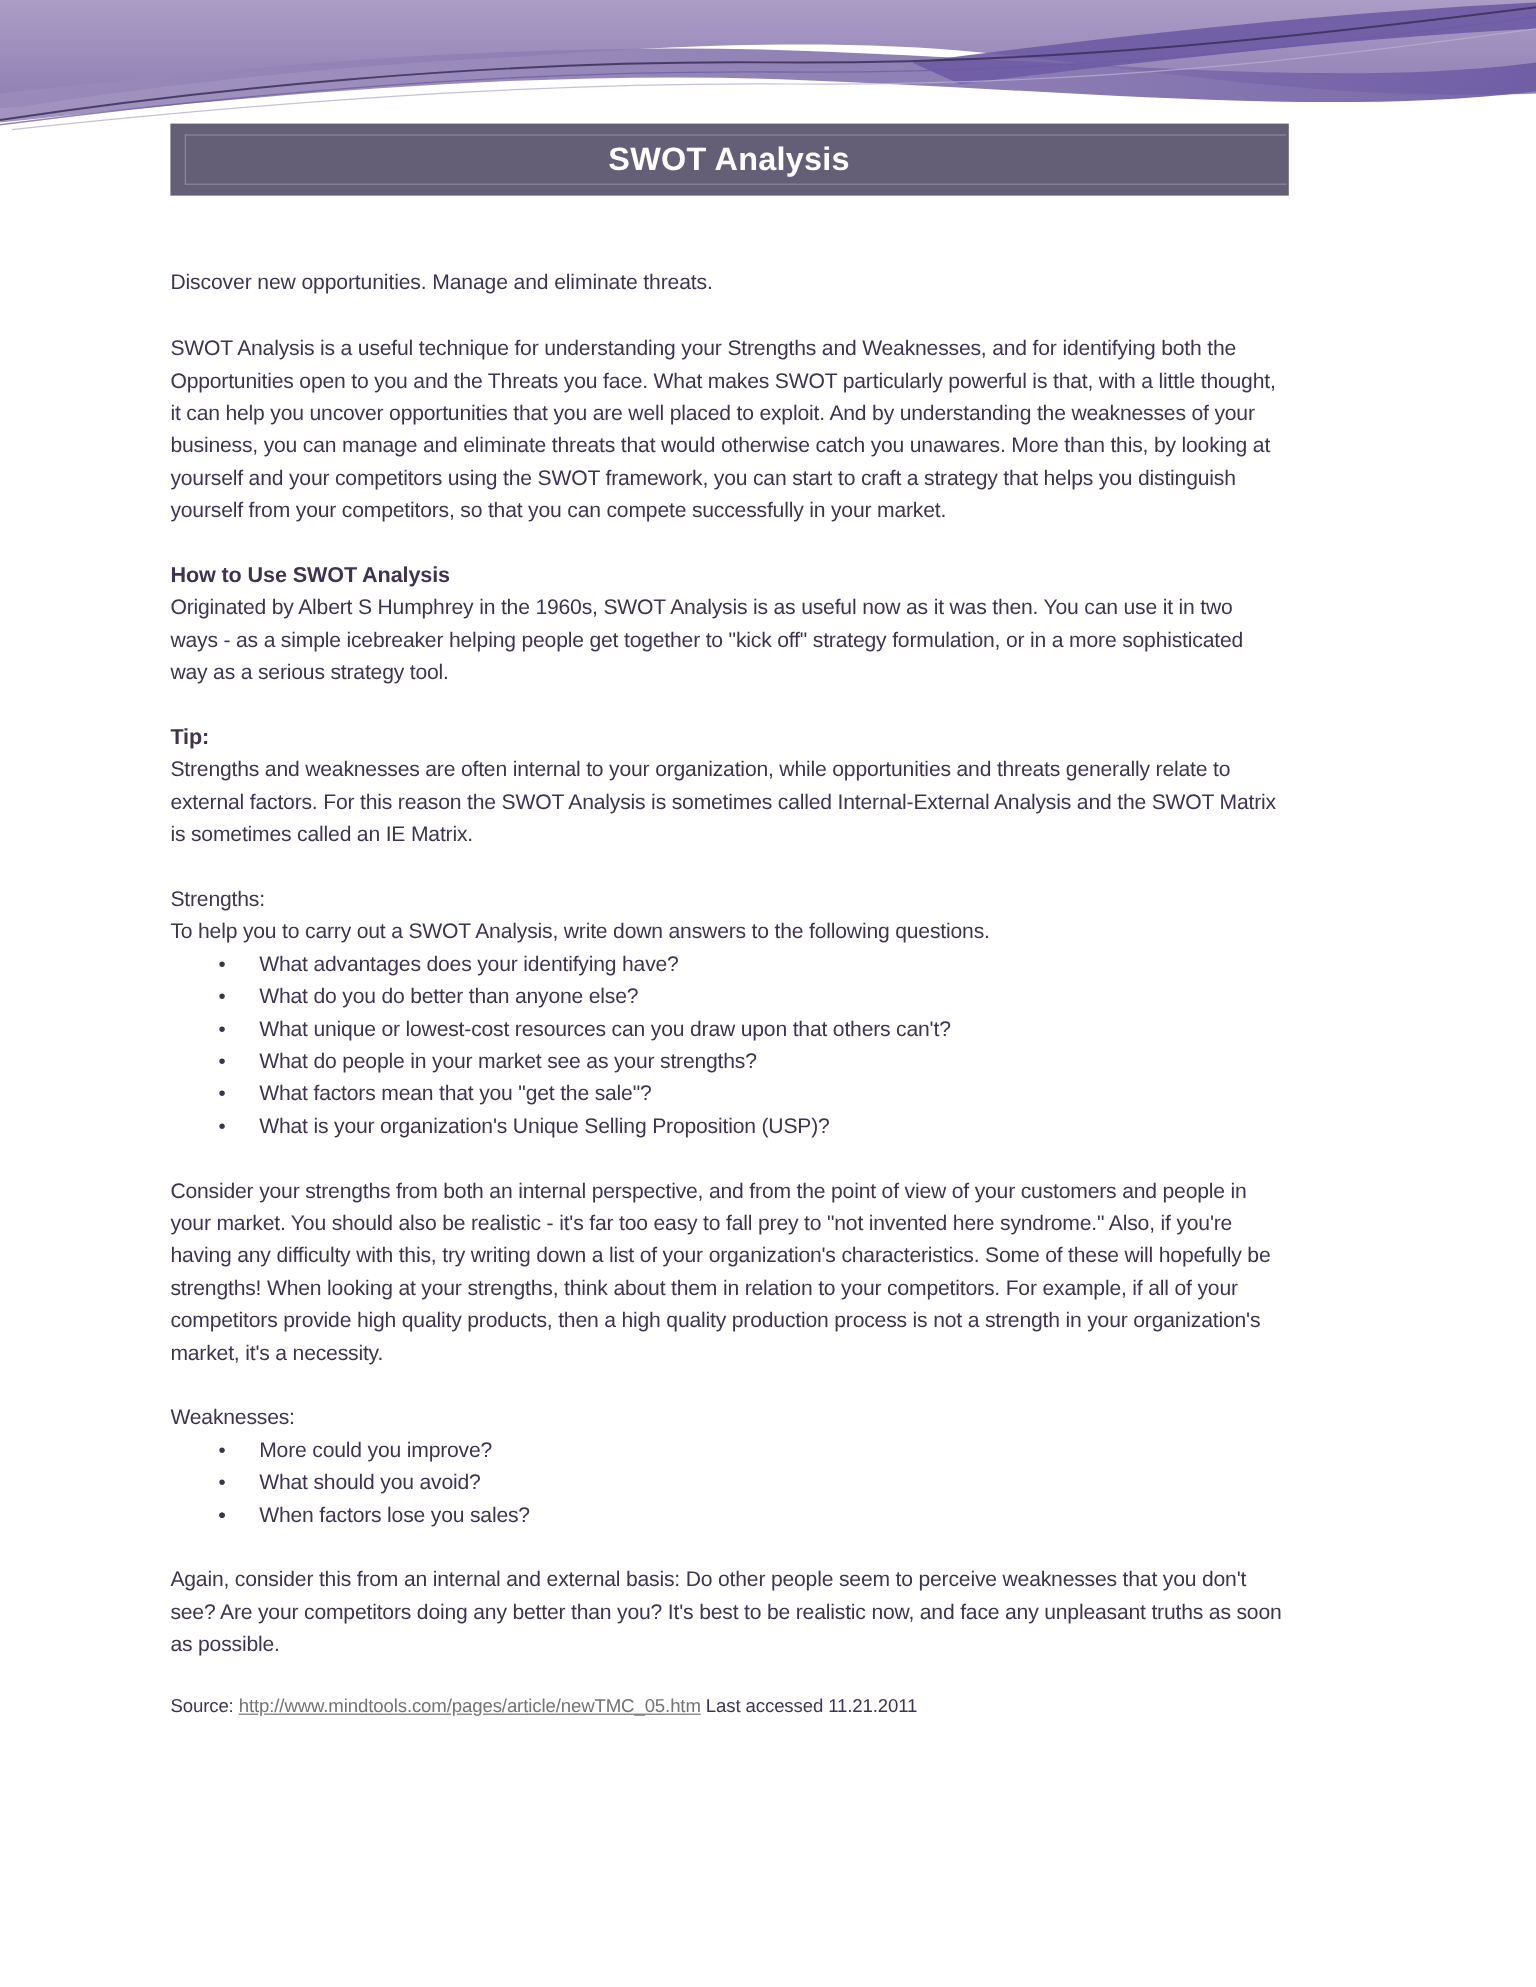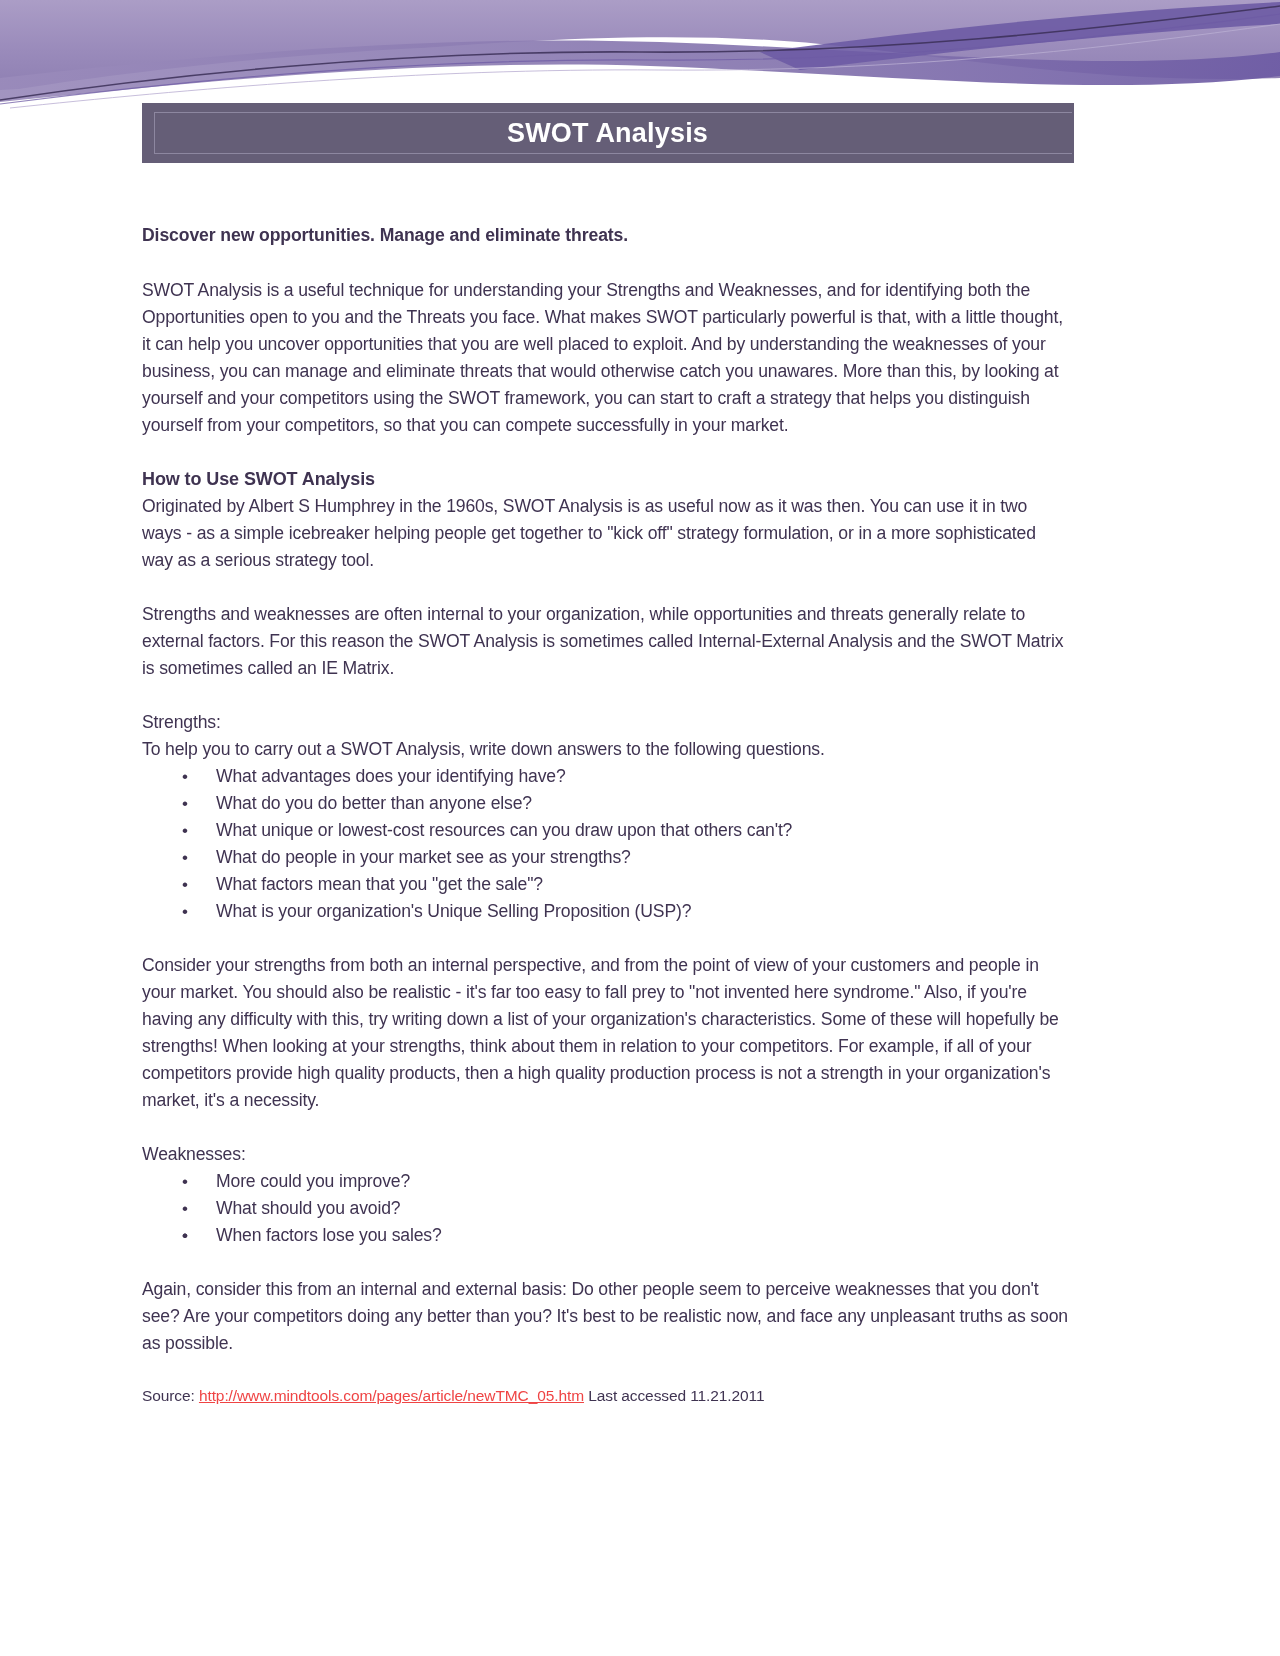--- a/index.html
+++ b/index.html
@@ -63,21 +63,21 @@
     position: absolute;
     left: 142px;
     top: 222px;
     width: 932px;
     color: #3f3351;
     font-size: 17.6px;
     line-height: 27px;
   }
 
   .lead {
-    font-weight: bold;
+    font-weight: normal;
     font-size: 17.6px;
     margin: 0 0 28px 0;
     letter-spacing: -0.1px;
   }
 
   p.para {
     margin: 0 4px 27px 0;
     letter-spacing: -0.15px;
   }
   p.para.tight { margin-bottom: 0; }
@@ -111,21 +111,21 @@
     line-height: 27px;
   }
 
   .source-line {
     margin-top: 27px;
     font-size: 15.5px;
     line-height: 24px;
     letter-spacing: -0.1px;
   }
   .source-link {
-    color: #ef4444;
+    color: #737373;
     text-decoration: underline;
   }
 </style>
 </head>
 <body>
 
 <div class="header-art">
   <svg width="1280" height="120" viewBox="0 0 1280 120" xmlns="http://www.w3.org/2000/svg">
     <defs>
       <linearGradient id="gradA" x1="0" y1="0" x2="0" y2="1">
@@ -162,20 +162,21 @@
 
 <div class="doc">
 
   <div class="lead">Discover new opportunities.  Manage and eliminate threats.</div>
 
   <p class="para">SWOT Analysis is a useful technique for understanding your Strengths and Weaknesses, and for identifying both the Opportunities open to you and the Threats you face.  What makes SWOT particularly powerful is that, with a little thought, it can help you uncover opportunities that you are well placed to exploit. And by understanding the weaknesses of your business, you can manage and eliminate threats that would otherwise catch you unawares. More than this, by looking at yourself and your competitors using the SWOT framework, you can start to craft a strategy that helps you distinguish yourself from your competitors, so that you can compete successfully in your market.</p>
 
   <h2 class="sub">How to Use SWOT Analysis</h2>
   <p class="para">Originated by Albert S Humphrey in the 1960s, SWOT Analysis is as useful now as it was then. You can use it in two ways - as a simple icebreaker helping people get together to "kick off" strategy formulation, or in a more sophisticated way as a serious strategy tool.</p>
 
+  <h2 class="sub">Tip:</h2>
   <p class="para">Strengths and weaknesses are often internal to your organization, while opportunities and threats generally relate to external factors. For this reason the SWOT Analysis is sometimes called Internal-External Analysis and the SWOT Matrix is sometimes called an IE Matrix.</p>
 
   <p class="para tight">Strengths:</p>
   <p class="para tight">To help you to carry out a SWOT Analysis, write down answers to the following questions.</p>
 
   <ul class="q-list">
     <li>
       <span class="bullet">•</span>
       <span>What advantages does your identifying have?</span>
     </li>

